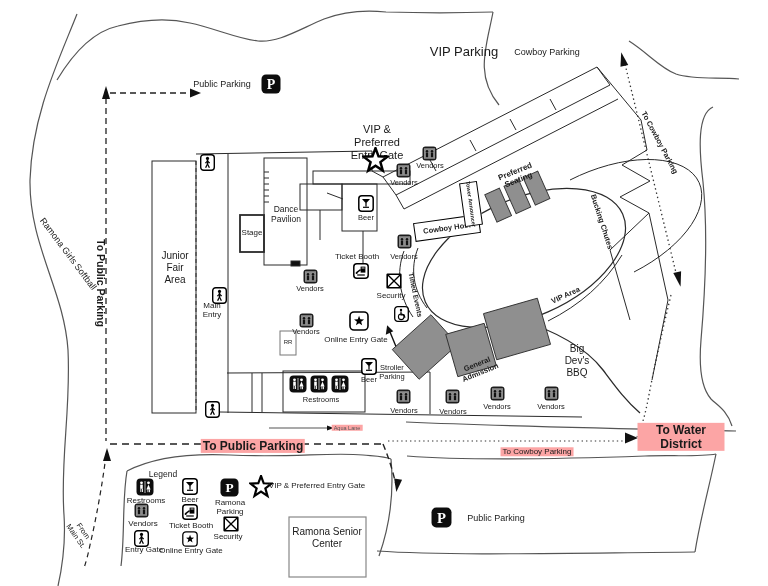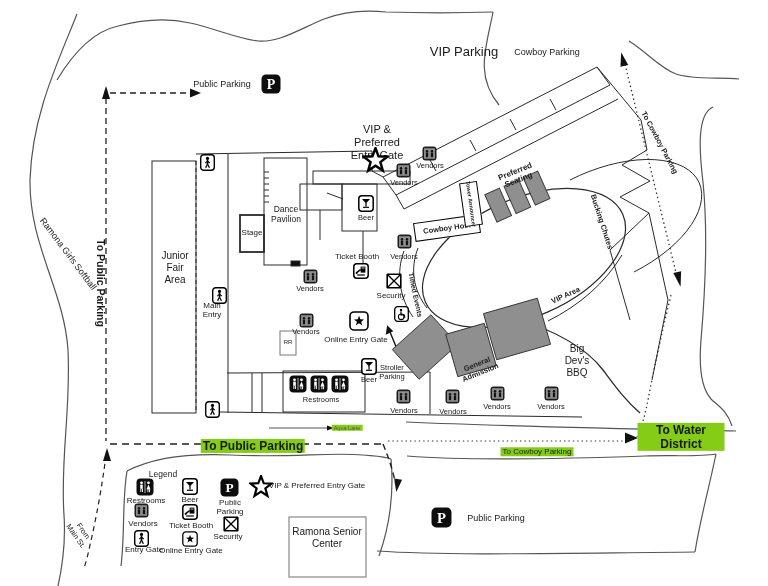--- a/index.html
+++ b/index.html
@@ -1,20 +1,20 @@
 <!DOCTYPE html>
 <html><head>
 <meta charset="utf-8">
 <style>
   html,body{margin:0;padding:0;background:#fff;}
   #stage{position:relative;width:768px;height:586px;background:#fff;overflow:hidden;
          font-family:"Liberation Sans",sans-serif;color:#1a1a1a;}
   #linework{position:absolute;left:0;top:0;}
   .lbl{position:absolute;white-space:pre-line;text-align:center;line-height:1.18;color:#1a1a1a;}
-  .lbl.bg{background:#84cc16;padding:0 2px;}
+  .lbl.bg{background:#fca5a5;padding:0 2px;}
   .icn{position:absolute;}
   .bx{position:absolute;background:#fff;border:1.5px solid #000;display:flex;
       align-items:center;justify-content:center;white-space:nowrap;font-weight:bold;}
 </style>
 </head>
 <body>
 
 <div id="stage">
 
 <svg id="linework" width="768" height="586" viewBox="0 0 768 586" xmlns="http://www.w3.org/2000/svg">
@@ -313,21 +313,21 @@
       <use href="#sym-restroom"></use>
     </svg>
     <div class="lbl" style="left: 146px; top: 501px; font-size: 8px; transform: translate(-50%, -50%);">Restrooms</div>
     <svg class="icn" width="16" height="17" style="left: 182px; top: 477.5px;">
       <use href="#sym-beer"></use>
     </svg>
     <div class="lbl" style="left: 190px; top: 500px; font-size: 8px; transform: translate(-50%, -50%);">Beer</div>
     <svg class="icn" width="19" height="19" style="left: 219.5px; top: 477.5px;">
       <use href="#sym-parking"></use>
     </svg>
-    <div class="lbl" style="left: 230px; top: 507px; font-size: 8px; transform: translate(-50%, -50%);">Public
+    <div class="lbl" style="left: 230px; top: 507px; font-size: 8px; transform: translate(-50%, -50%);">Ramona
 Parking</div>
     <svg class="icn" width="24" height="24" style="left: 249px; top: 475px;">
       <use href="#sym-star"></use>
     </svg>
     <div class="lbl" style="left: 317px; top: 486px; font-size: 8px; transform: translate(-50%, -50%);">VIP &amp; Preferred Entry Gate</div>
     <svg class="icn" width="15" height="15" style="left: 133.5px; top: 502.5px;">
       <use href="#sym-vendor"></use>
     </svg>
     <div class="lbl" style="left: 143px; top: 524px; font-size: 8px; transform: translate(-50%, -50%);">Vendors</div>
     <svg class="icn" width="16" height="16" style="left: 182px; top: 504px;">

